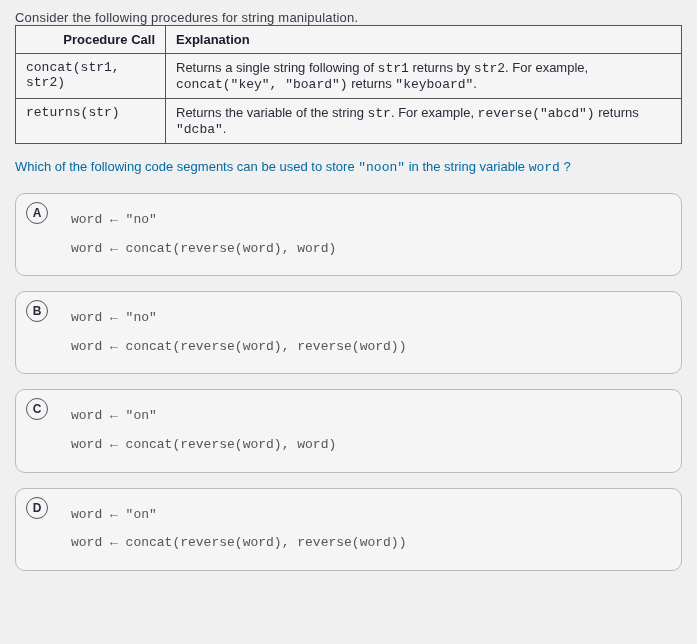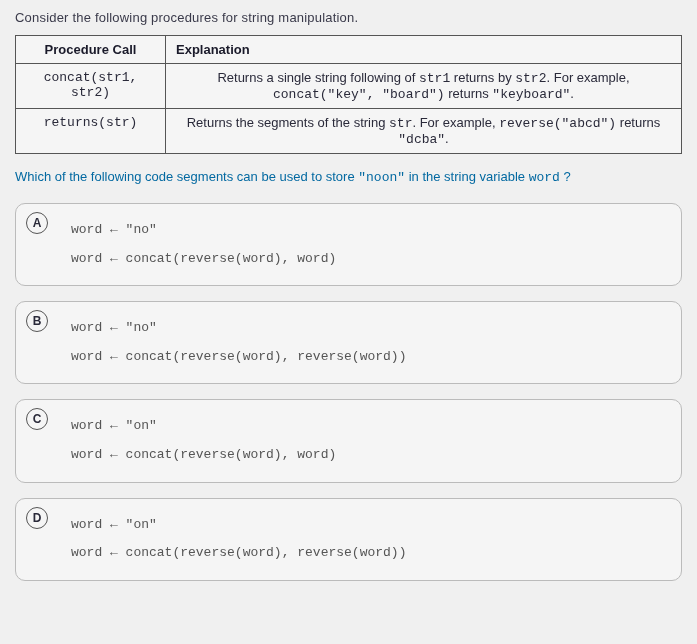--- a/index.html
+++ b/index.html
@@ -7,41 +7,40 @@
       font-family: Arial, sans-serif;
       background: #f0f0f0;
       width: 697px;
       height: 644px;
       padding: 10px 15px;
       color: #2a2a3a;
     }
     .intro {
       font-size: 13px;
       color: #3a3a4a;
-      margin-bottom: 10px;
       letter-spacing: 0.2px;
     }
     .proc-table {
       width: 100%;
       border-collapse: collapse;
       margin-bottom: 15px;
       background: #f5f5f5;
     }
     .proc-table th, .proc-table td {
       border: 1px solid #555;
       padding: 6px 10px;
       font-size: 13px;
       vertical-align: top;
-      text-align: center;
+      text-align: left;
     }
     .proc-table th {
       font-weight: bold;
       color: #1a1a2a;
     }
-    .proc-table th:nth-child(1) { width: 150px; text-align: center; }
+    .proc-table th:nth-child(1) { width: 150px; text-align: right; }
     .proc-table th:nth-child(2) { text-align: left; }
     .code { font-family: 'Courier New', monospace; }
     .question {
       font-size: 13px;
       color: #0369a1;
       margin-bottom: 18px;
     }
     .option {
       position: relative;
       border: 1px solid #bbb;
@@ -91,21 +90,21 @@
     </td>
     <td>
       <span>Returns a single string following of </span><span class="code">str1</span><span> returns by </span><span class="code">str2</span><span>. For example, </span><span class="code">concat("key", "board")</span><span> returns </span><span class="code">"keyboard"</span><span>.</span>
     </td>
   </tr>
   <tr>
     <td class="code">
       <span>returns(str)</span>
     </td>
     <td>
-      <span>Returns the segments of the string </span><span class="code">str</span><span>. For example, </span><span class="code">reverse("abcd")</span><span> returns </span><span class="code">"dcba"</span><span>.</span>
+      <span>Returns the variable of the string </span><span class="code">str</span><span>. For example, </span><span class="code">reverse("abcd")</span><span> returns </span><span class="code">"dcba"</span><span>.</span>
     </td>
   </tr>
 </tbody>
   </table>
 
 <div class="question">
   <span>Which of the following code segments can be used to store </span><span class="code">"noon"</span><span> in the string variable </span><span class="code">word</span><span> ?</span>
 </div>
 
 <div class="option">

